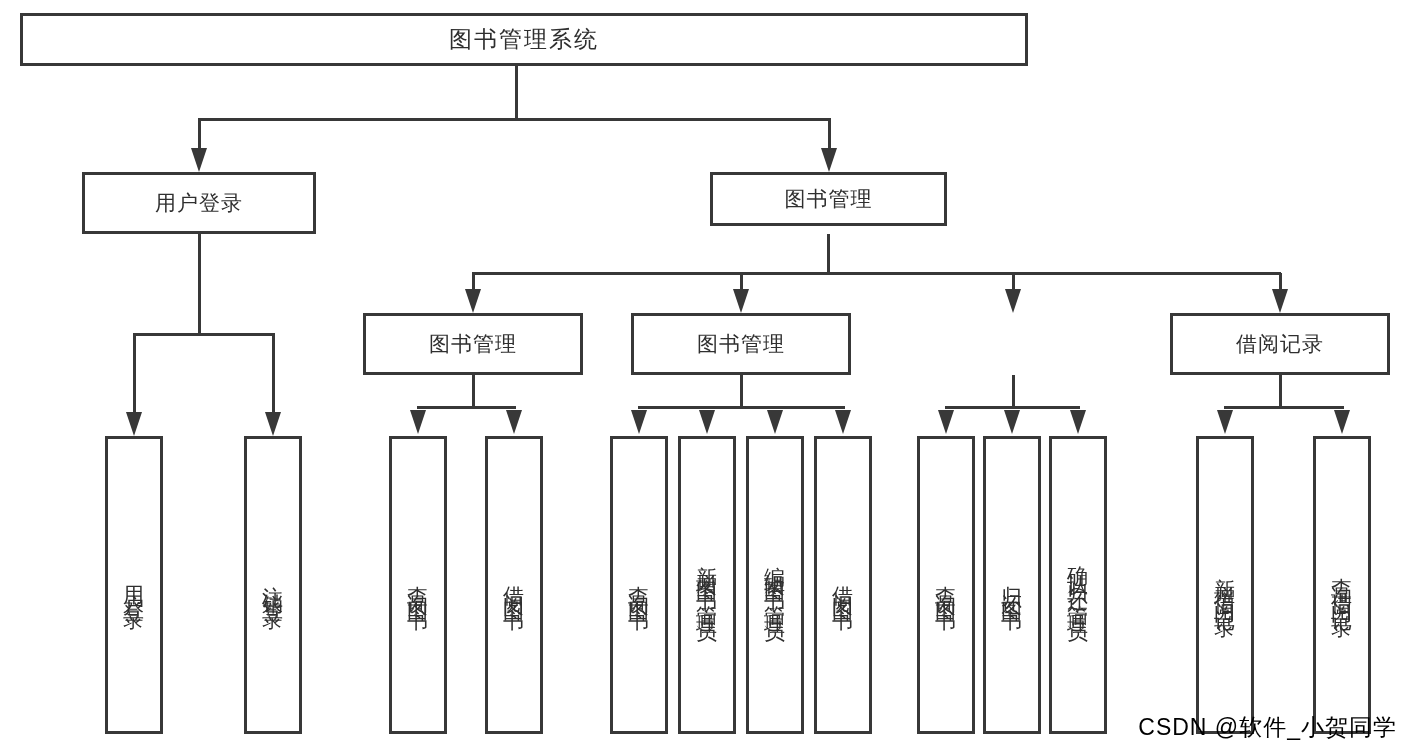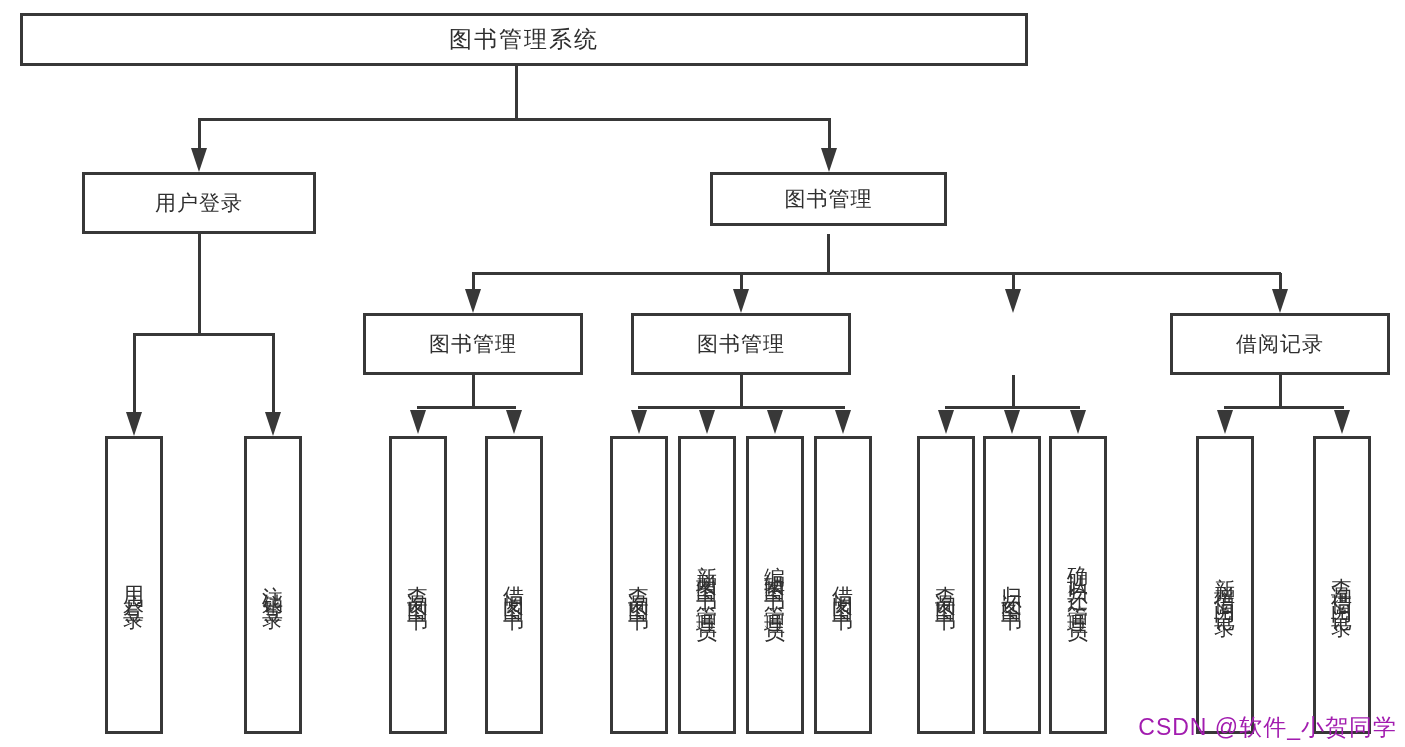--- a/index.html
+++ b/index.html
@@ -42,21 +42,21 @@
     width: 0; height: 0;
     border-left: 8px solid transparent;
     border-right: 8px solid transparent;
     border-top: 24px solid #383838;
   }
   .watermark {
     position: absolute;
     right: 8px;
     bottom: 4px;
     font-size: 23px;
-    color: #a21caf;
+    color: #000000;
     letter-spacing: 1px;
     white-space: nowrap;
   }
 </style>
 </head>
 <body>
 
 <div id="canvas">
 
   <div class="box lvl1" style="left:12px; top:13px; width:1008px; height:53px;">

